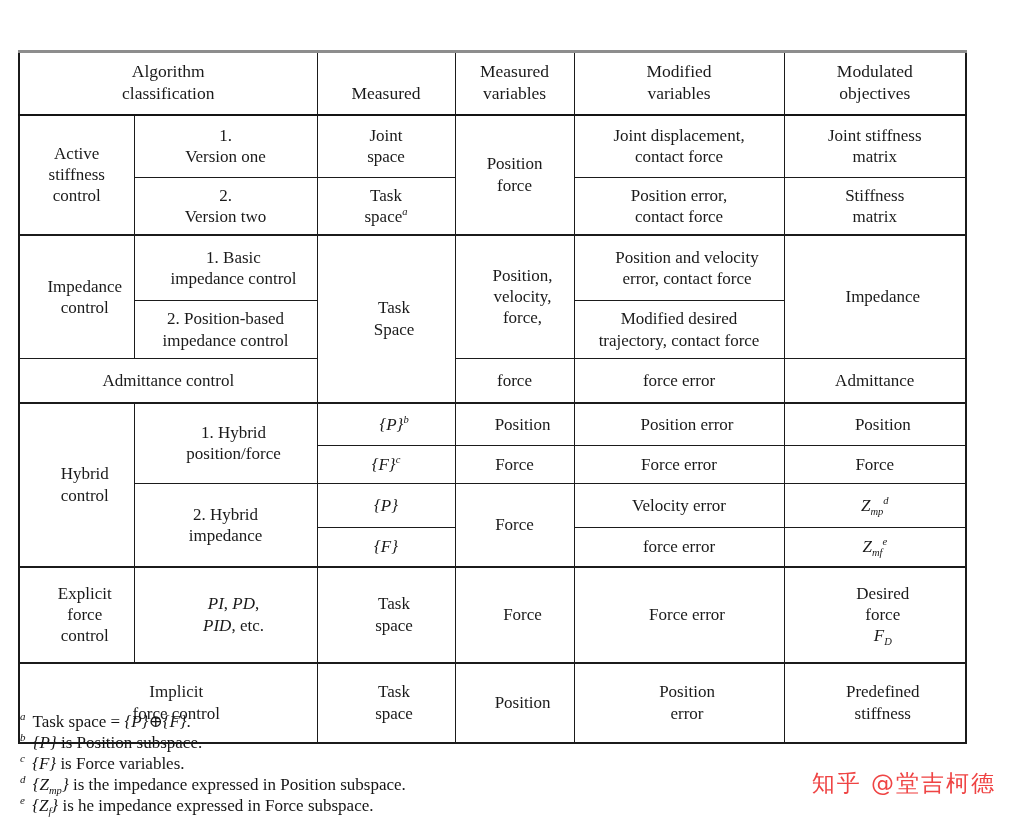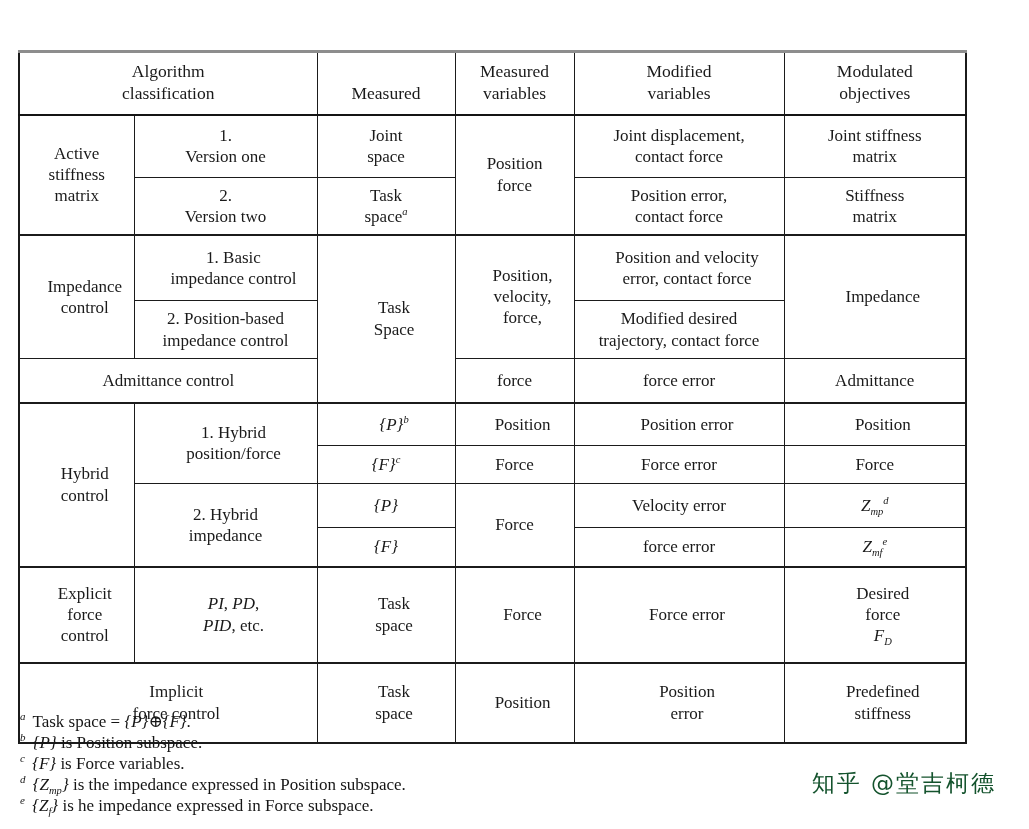--- a/index.html
+++ b/index.html
@@ -38,21 +38,21 @@
   .rh-r3{height:66px}  .rh-r4{height:58px} .rh-r5{height:44px}
   .rh-r6{height:43px}  .rh-r7{height:38px} .rh-r8{height:44px}
   .rh-r9{height:39px}  .rh-r10{height:96px}.rh-r11{height:80px}
   .fnotes {
     position:absolute; left:20px; top:711px; font-size:17px; color:#151515;
   }
   .fn { line-height:21px; }
   .fn sup { margin-right:3px; font-size:11px; }
   .watermark {
     position:absolute; right:33px; top:768px;
-    font-size:23px; letter-spacing:2px; color:#14532d;
+    font-size:23px; letter-spacing:2px; color:#ef4444;
     font-family:"DejaVu Sans","Liberation Sans",sans-serif;
   }
 </style>
 </head>
 <body>
 
 <div class="page">
 
 
   <table class="tbl">
@@ -74,21 +74,21 @@
 variables</th>
       <th class="ml">Modified
 variables</th>
       <th class="ml">Modulated
 objectives</th>
     </tr>
 
     <tr class="rh-r1">
       <td rowspan="2" class="ml">Active
 stiffness
-matrix</td>
+control</td>
       <td class="ml">1.
 Version one</td>
       <td class="ml">Joint
 space</td>
       <td rowspan="2" class="ml">Position
 force</td>
       <td class="ml">Joint displacement,
 contact force</td>
       <td class="ml">Joint stiffness
 matrix</td>

